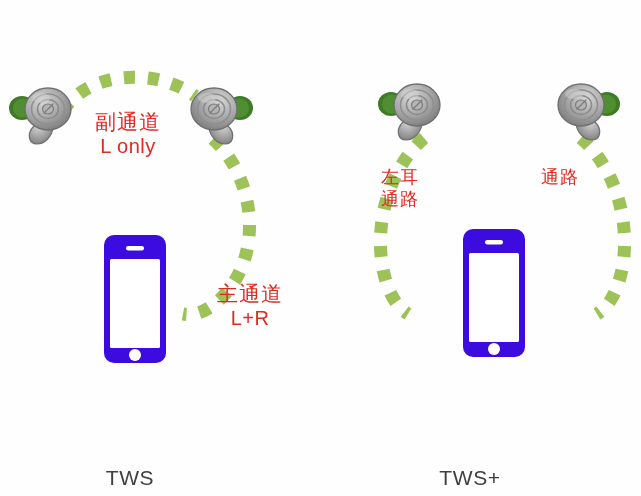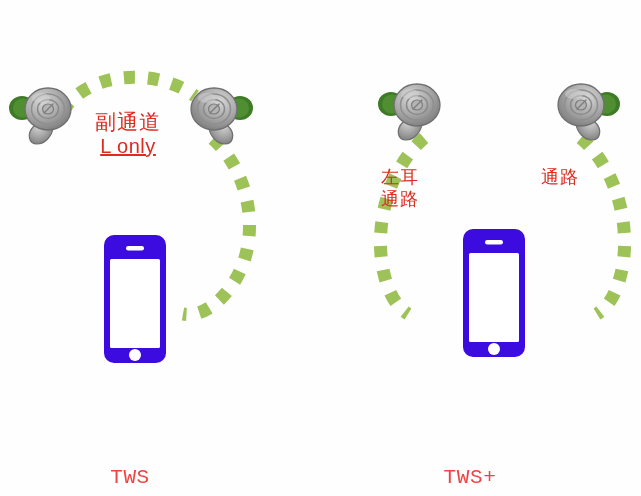--- a/index.html
+++ b/index.html
@@ -41,21 +41,20 @@
     display: block;
     font-family: "DejaVu Sans", "Liberation Sans", sans-serif;
     font-size: 21px;
     letter-spacing: 1px;
   }
   .label .en {
     display: block;
     font-family: "Liberation Sans", "DejaVu Sans", sans-serif;
     font-size: 20px;
     letter-spacing: 0.5px;
-    text-decoration: underline;
   }
   .label-sub {
     left: 68px;
     top: 84px;
     width: 120px;
   }
   .label-main {
     left: 188px;
     top: 256px;
     width: 124px;
@@ -70,23 +69,23 @@
     top: 140px;
     width: 76px;
   }
   .label-left-path .cn,
   .label-right-path .cn {
     font-size: 18px;
     line-height: 1.22;
   }
   .caption {
     position: absolute;
-    color: #ef4444;
+    color: #404040;
     font-size: 21px;
-    font-family: Liberation Mono, monospace;
+    font-family: Liberation Sans, sans-serif;
     letter-spacing: 0.6px;
     text-align: center;
     white-space: nowrap;
   }
   .caption-tws {
     left: 70px;
     top: 440px;
     width: 120px;
   }
   .caption-twsplus {
@@ -201,20 +200,24 @@
     <g transform="translate(463,203)">
       <use href="#phone-icon"></use>
     </g>
   </svg>
 
   <div class="label label-sub">
     <span class="cn">副通道</span>
     <span class="en">L only</span>
   </div>
 
+  <div class="label label-main">
+    <span class="cn">主通道</span>
+    <span class="en">L+R</span>
+  </div>
 
   <div class="label label-left-path">
     <span class="cn">左耳</span>
     <span class="cn">通路</span>
   </div>
 
   <div class="label label-right-path">
     <span class="cn">通路</span>
   </div>
 

